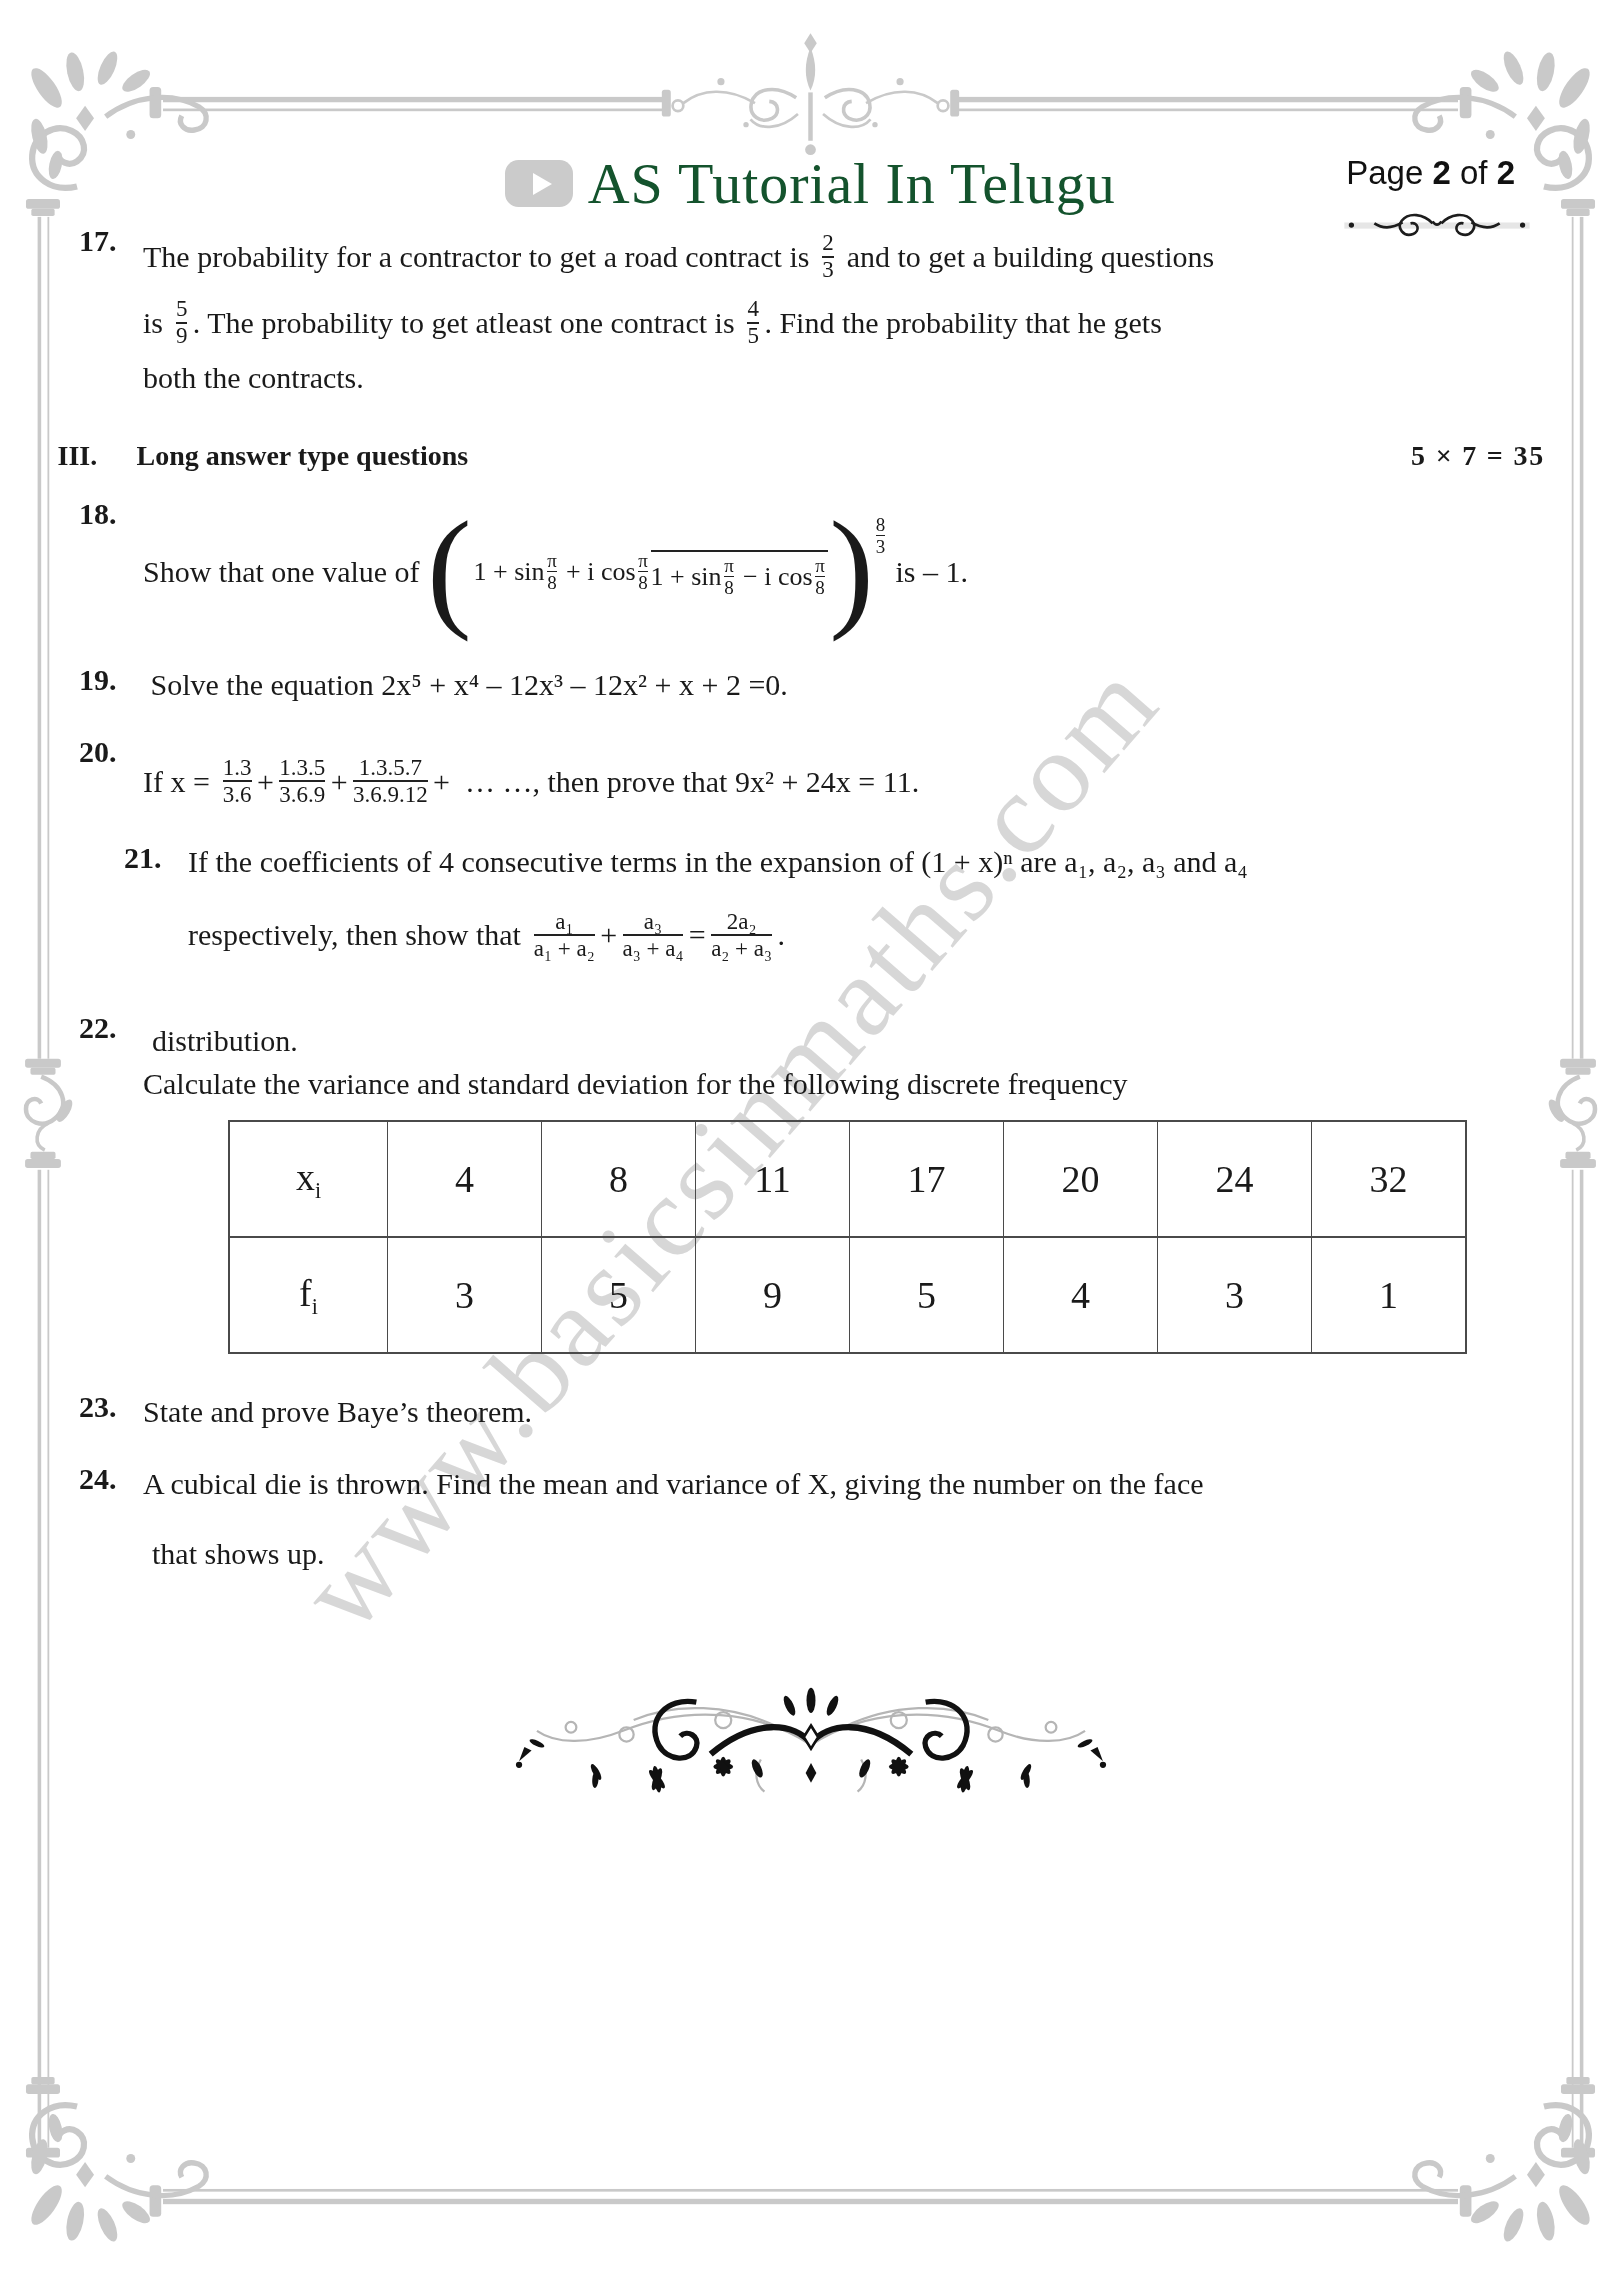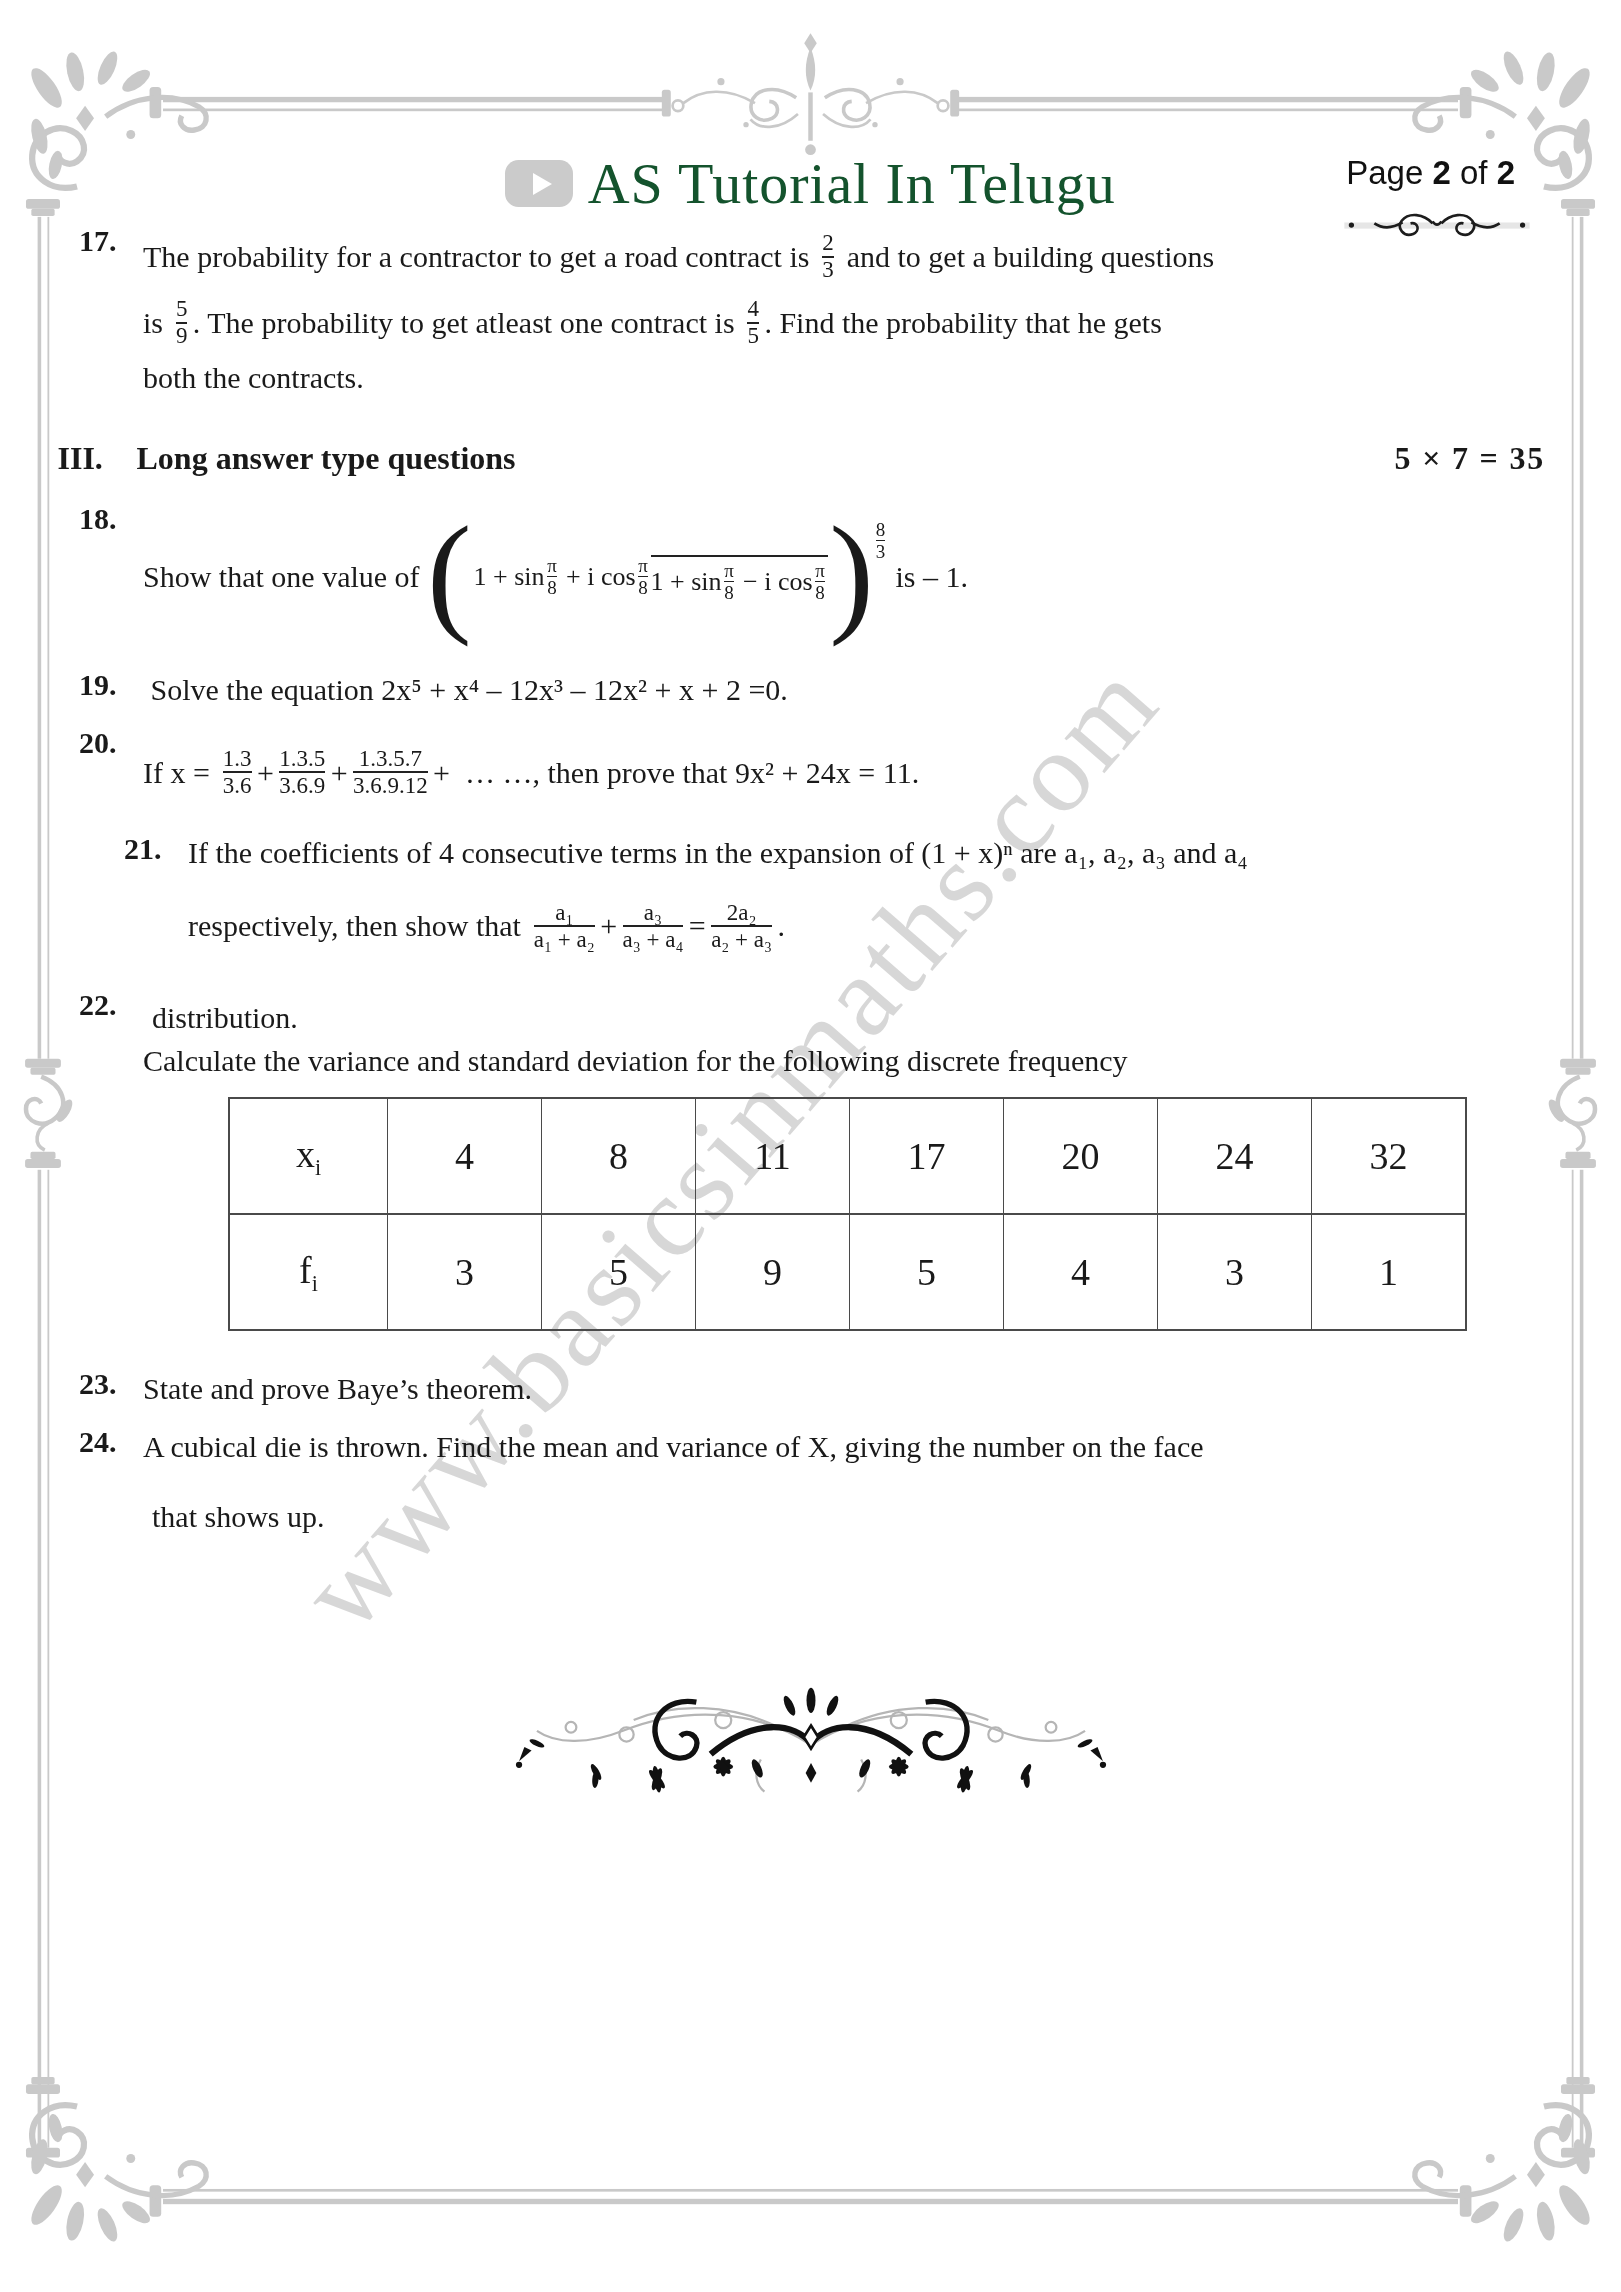--- a/index.html
+++ b/index.html
@@ -43,32 +43,32 @@
   .fr-sm { font-size:19px; margin:0 2.7px; }
   .fr-sm .d { border-top:1.8px solid #222; }
 
   .paren { font-size:134px; line-height:0.72; font-weight:400; transform:translateY(-3.6px); }
   .bigfr { display:inline-flex; flex-direction:row; align-items:center; font-size:26px; margin:0 1.8px; }
   .bigfr .row { display:flex; align-items:center; white-space:pre; }
   .bigfr .denrow { border-top:2.7px solid #222; padding-top:3.6px; margin-top:3.6px; }
   .exp { transform:translateY(-36px); margin-left:1.8px; }
   .exp .d { border-top:1.8px solid #222; }
 
-  .sec { display:flex; align-items:center; margin-top:41px; font-weight:700; font-size:32px; }
+  .sec { display:flex; align-items:center; margin-top:41px; font-weight:700; font-size:28px; }
   .secno { width:79px; flex:none; }
   .secmarks { margin-left:auto; letter-spacing:1.8px; }
 
   .dist { border-collapse:collapse; margin:14.3px 0 0 149px; font-size:38px; border:2.7px solid #4a4a4a; }
   .dist td { border:1.8px solid #4a4a4a; width:121px; height:82px; text-align:center; vertical-align:middle; padding:16px;margin-top:48px; }
   .dist td.lab { width:125px; }
   .dist tr.toprow td { border-bottom:2.7px solid #4a4a4a; }
   .tsub { font-size:0.58em; vertical-align:-0.35em; }
 
   .flourish { position:absolute; left:811px; top:1668px; transform:translateX(-50%); z-index:1; } .mt28 { margin-top:25px; } .mt18 { margin-top:16px; }
-  .mt16 { margin-top:15px; } .mt14 { margin-top:12.5px;margin-left:45px; }
+  .mt16 { margin-top:29px; } .mt14 { margin-top:12.5px;margin-left:45px; }
   .mt10 { margin-top:9px; } .mt6 { margin-top:5.4px; } .mt40 { margin-top:36px; } .mt30 { margin-top:27px; }
   .ind { padding-left:9px; }
 </style>
 </head>
 <body>
 
 <div class="page">
 
   <svg class="frame" width="1621" height="2293" viewBox="0 0 1810 2560" aria-hidden="true">
     <defs>

